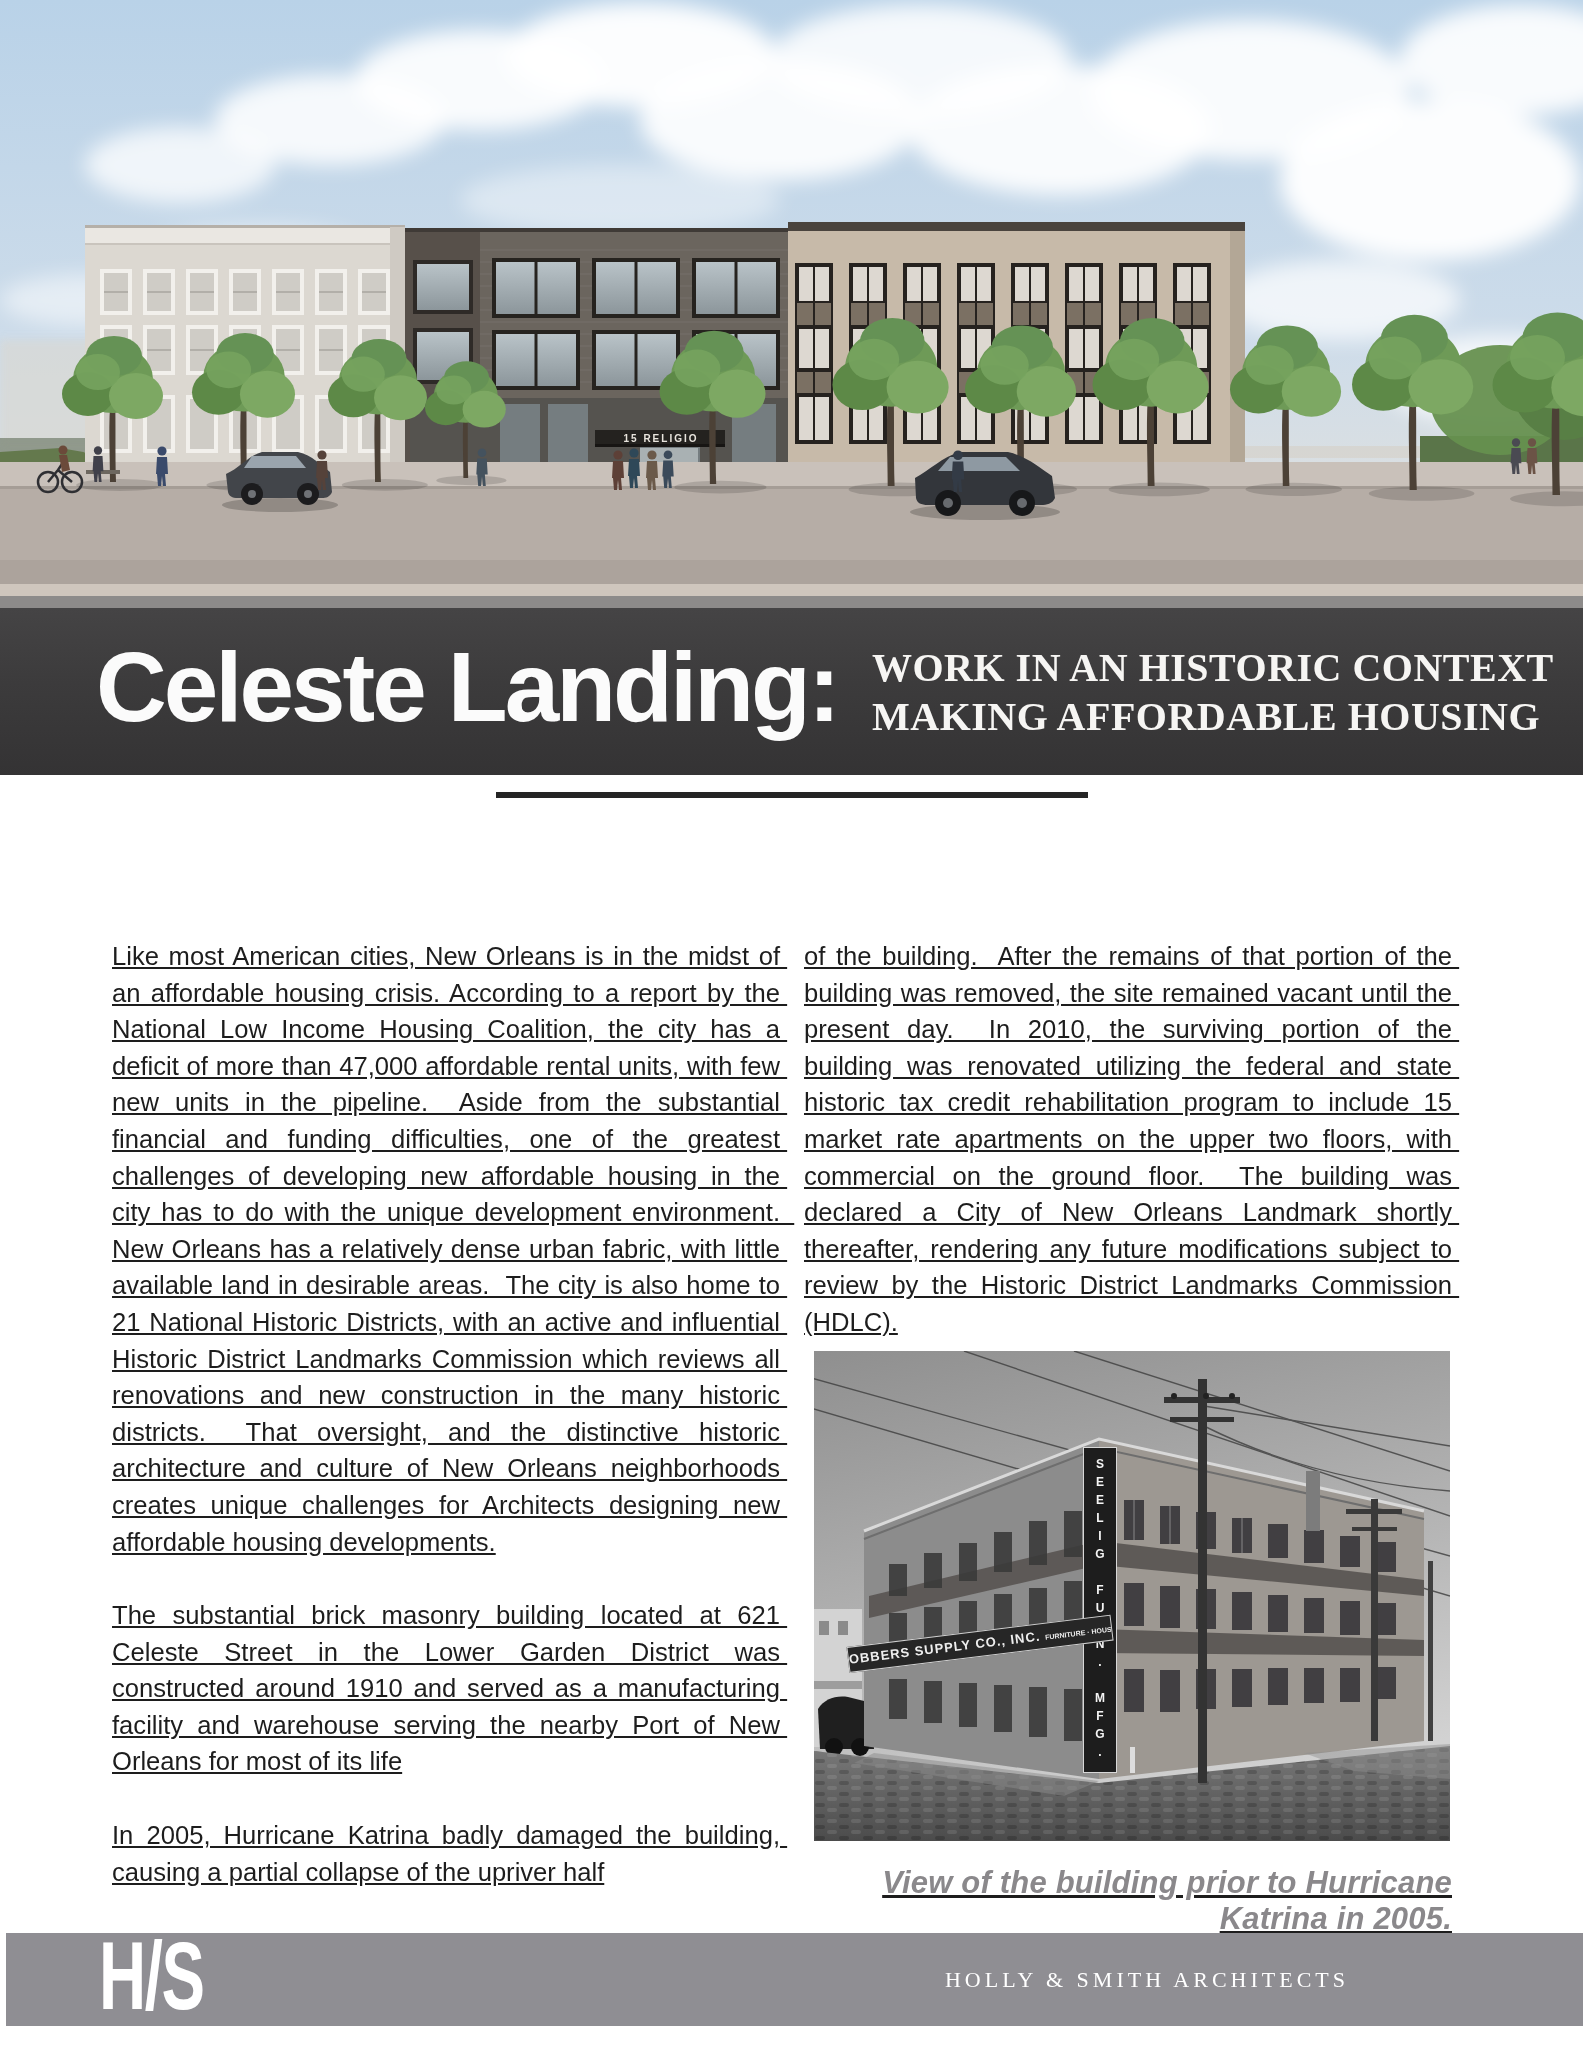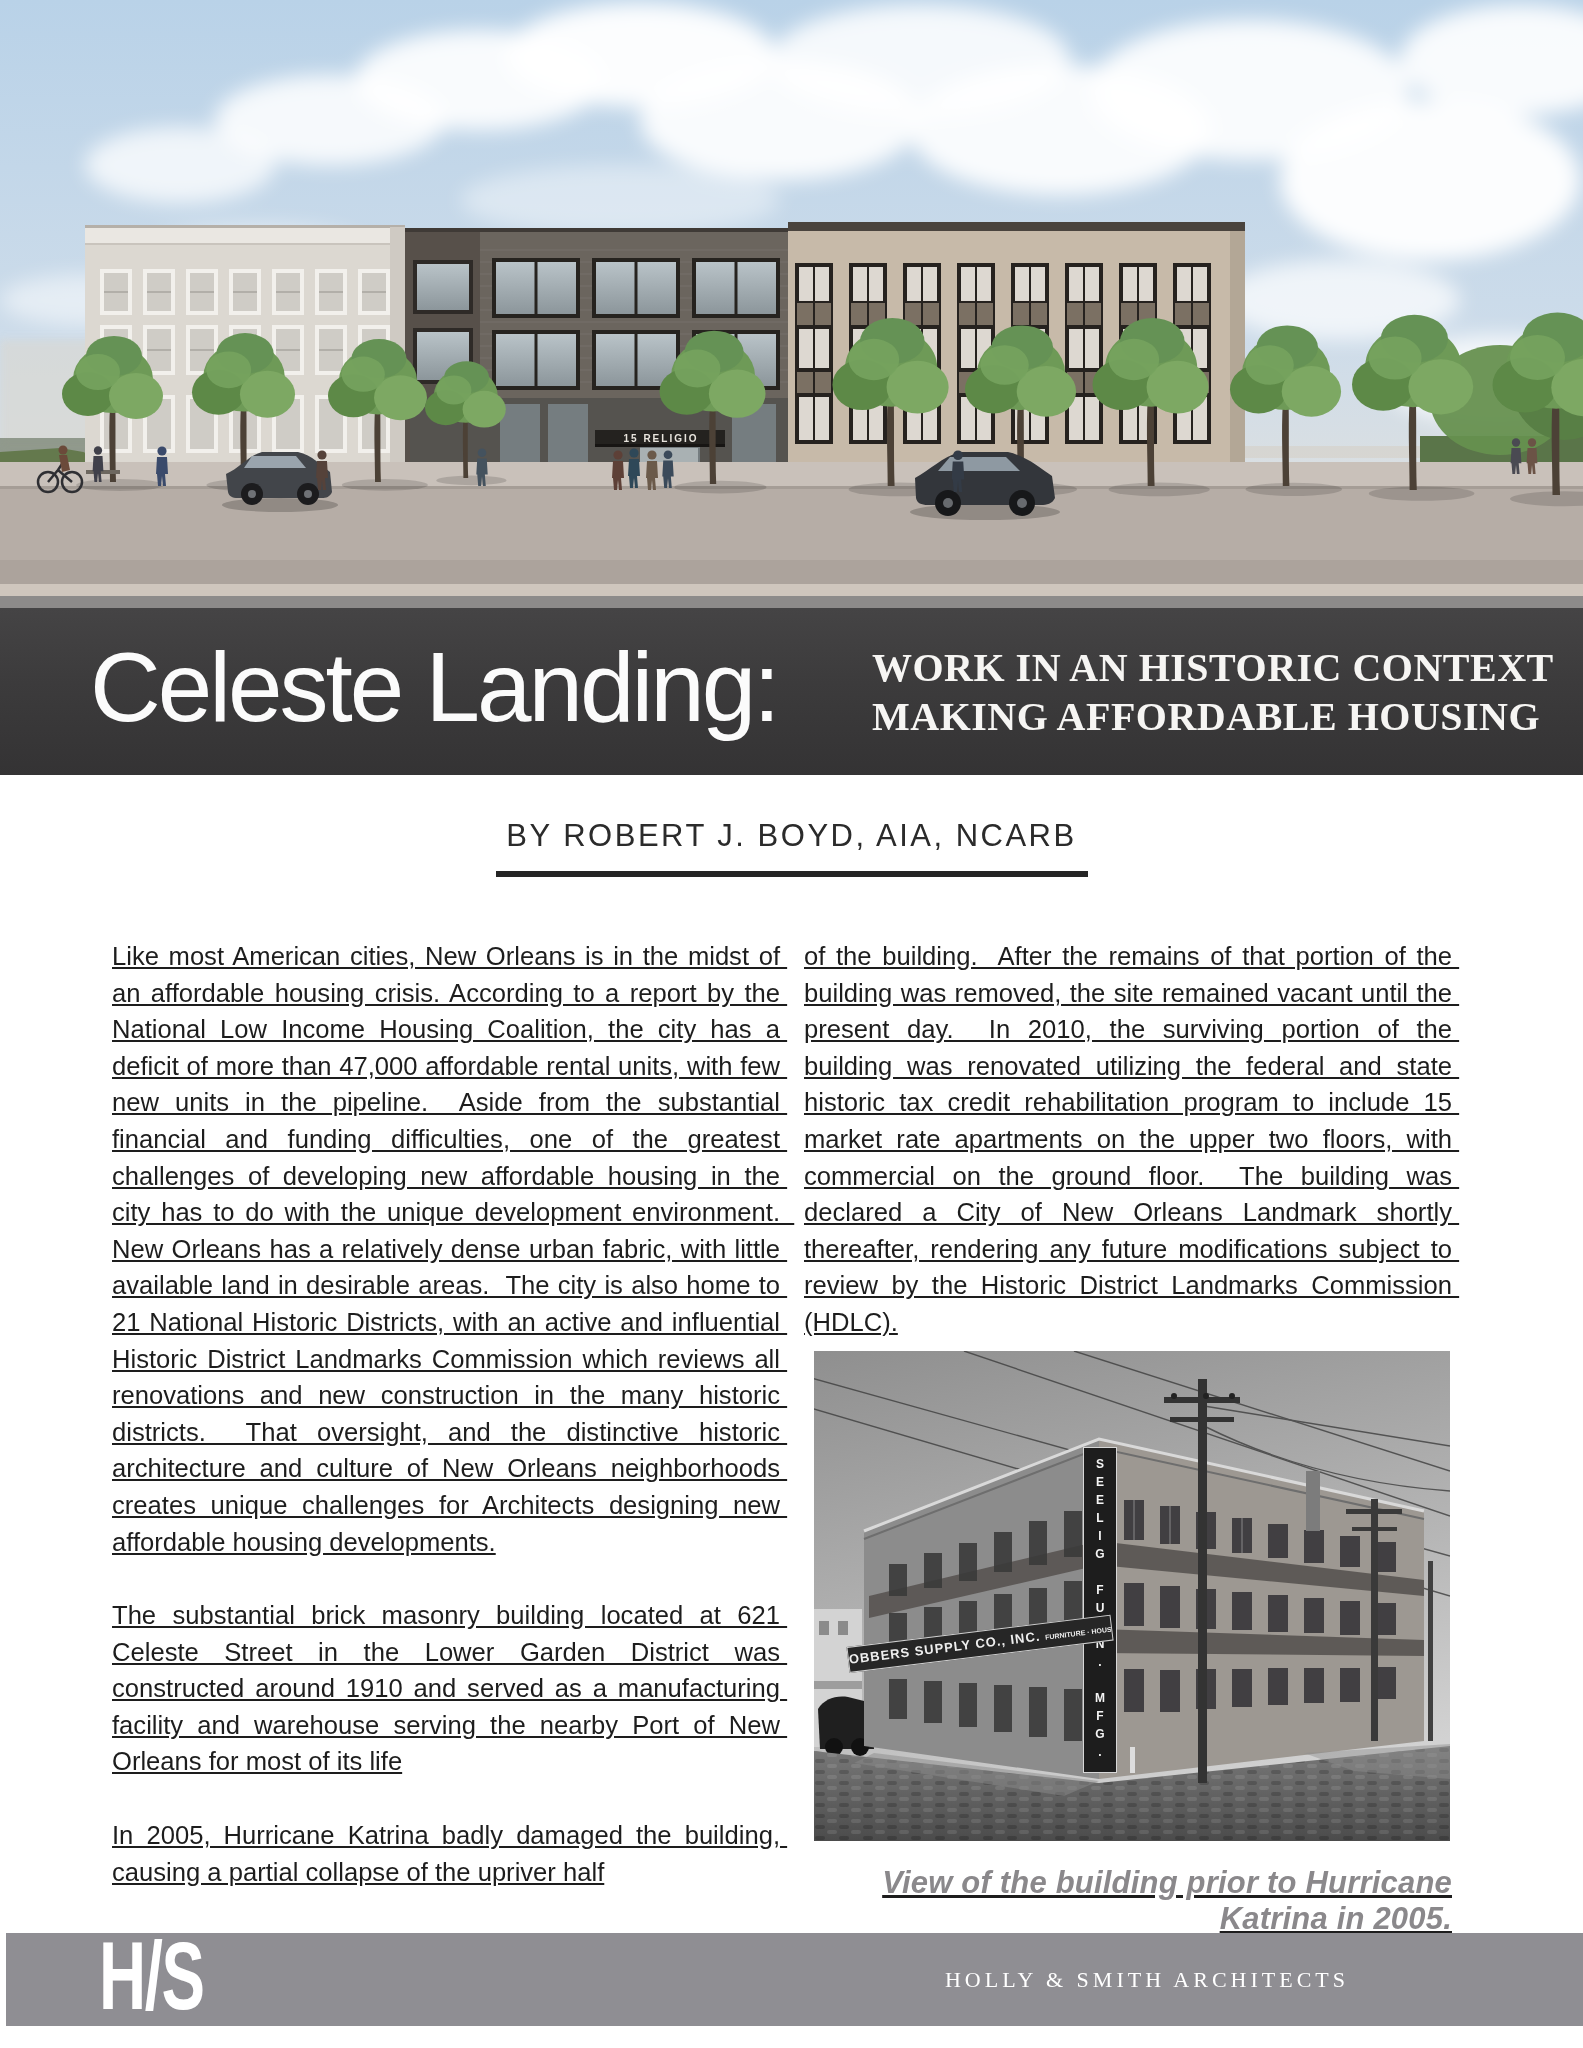--- a/index.html
+++ b/index.html
@@ -7,22 +7,22 @@
         font-family:"Liberation Sans","DejaVu Sans",sans-serif;}
   
   .hero{position:absolute;top:0;left:0;width:1583px;height:741px;}
   .hero svg{display:block;}
   .entry-sign{position:absolute;left:598px;top:432px;width:126px;height:13px;
       color:#e8e4dd;font-size:10px;letter-spacing:2px;text-align:center;line-height:13px;
       font-weight:bold;overflow:hidden;white-space:nowrap;}
   
   .banner{position:absolute;top:608px;left:0;width:1583px;height:167px;
       background:linear-gradient(180deg,#454445 0%,#3c3b3c 45%,#343334 100%);}
-  .banner-title{position:absolute;left:90px;top:50%;transform:translateY(-54%);
-      color:#fbfbfb;font-weight:normal;font-size:98px;letter-spacing:-3px;white-space:nowrap;}
+  .banner-title{position:absolute;left:96px;top:50%;transform:translateY(-54%);
+      color:#fbfbfb;font-weight:bold;font-size:98px;letter-spacing:-3px;white-space:nowrap;}
   .banner-sub{position:absolute;left:872px;top:50%;transform:translateY(-50%);
       color:#f6f5f3;font-family:"Liberation Serif","DejaVu Serif",serif;font-weight:bold;
       font-size:40px;line-height:49px;letter-spacing:0.5px;white-space:nowrap;}
   
   .byline-wrap{position:absolute;top:775px;left:0;width:1583px;text-align:center;}
   .byline{margin-top:43px;font-size:31px;letter-spacing:2.5px;color:#2b2b2b;}
   .byline-rule{width:592px;height:6px;background:#252525;margin:17px auto 0 auto;}
   
   .body-cols{position:absolute;top:910px;left:112px;width:1340px;display:flex;gap:24px;
       color:#1d1d1d;font-size:25.6px;line-height:36.6px;text-decoration:underline;}
@@ -401,21 +401,20 @@
 
   <div class="banner">
     <div class="banner-title">Celeste Landing:</div>
     <div class="banner-sub">
       <div>WORK IN AN HISTORIC CONTEXT</div>
       <div>MAKING AFFORDABLE HOUSING</div>
     </div>
   </div>
 
   <div class="byline-wrap">
-    <div class="byline">BY ROBERT J. BOYD, AIA, NCARB</div>
     <div class="byline-rule"></div>
   </div>
 
   <div class="body-cols">
     <div class="col-left">
       <p>Like most American cities, New Orleans is in the midst of an affordable housing crisis. According to a report by the National Low Income Housing Coalition, the city has a deficit of more than 47,000 affordable rental units, with few new units in the pipeline.  Aside from the substantial financial and funding difficulties, one of the greatest challenges of developing new affordable housing in the city has to do with the unique development environment.  New Orleans has a relatively dense urban fabric, with little available land in desirable areas.  The city is also home to 21 National Historic Districts, with an active and influential Historic District Landmarks Commission which reviews all renovations and new construction in the many historic districts.  That oversight, and the distinctive historic architecture and culture of New Orleans neighborhoods creates unique challenges for Architects designing new affordable housing developments.</p>
       <p class="gap">The substantial brick masonry building located at 621 Celeste Street in the Lower Garden District was constructed around 1910 and served as a manufacturing facility and warehouse serving the nearby Port of New Orleans for most of its life</p>
       <p class="gap">In 2005, Hurricane Katrina badly damaged the building, causing a partial collapse of the upriver half</p>
     </div>
     <div class="col-right">

